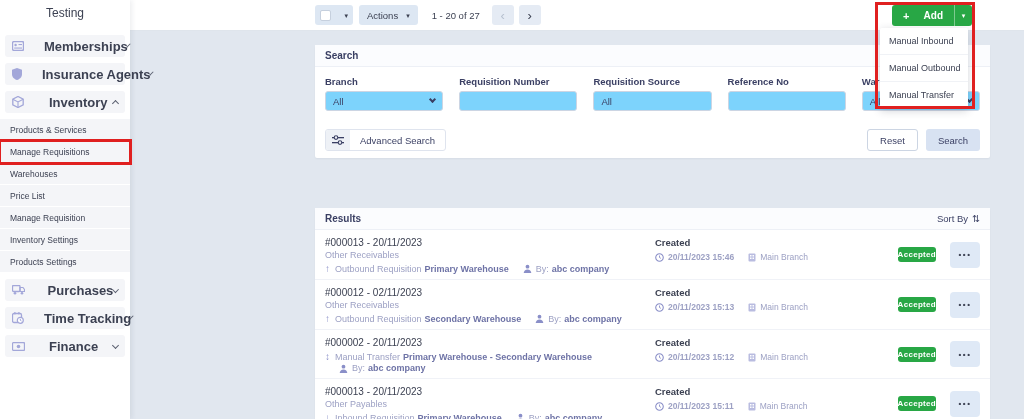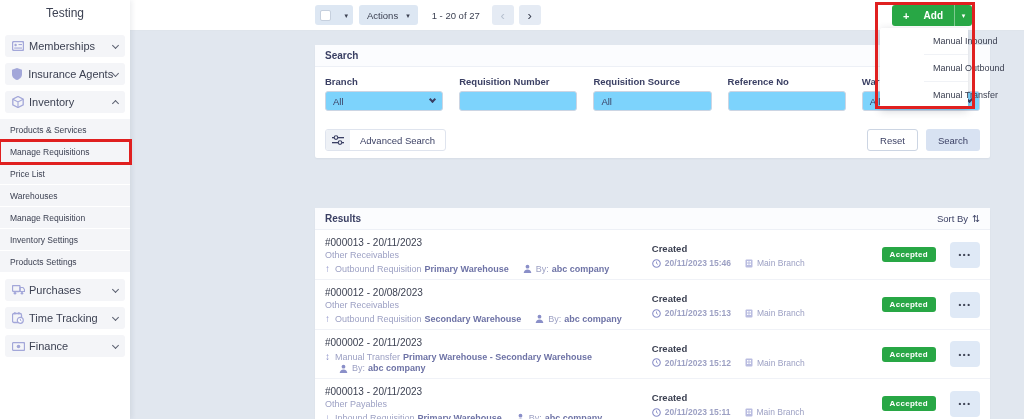--- a/index.html
+++ b/index.html
@@ -7,21 +7,21 @@
   .app { position:relative; width:1024px; height:419px; overflow:hidden; background:#e1e7ef; }
 
   
   .sidebar { position:absolute; left:0; top:0; width:130px; height:100%; background:#fff;
              box-shadow:2px 0 5px rgba(30,40,60,.08); z-index:30; }
   .sidebar-title { height:26px; line-height:26px; text-align:center; font-size:12px; color:#3c4152; }
   .side-nav { padding-top:9px; }
   .side-item { display:flex; align-items:center; height:22px; margin:0 5px 6px; padding:0 7px;
                background:#f4f5f8; border-radius:3px; cursor:pointer; }
   .side-item .sicon { width:17px; display:flex; align-items:center; }
-  .side-item .slbl { flex:1; font-size:11px; font-weight:400; color:#3c4152; white-space:nowrap; }
+  .side-item .slbl { flex:1; font-size:13px; font-weight:700; color:#3c4152; white-space:nowrap;margin-left:20px; }
   .chev { width:5px; height:5px; border-right:1.5px solid #5b6070; border-bottom:1.5px solid #5b6070;
           transform:rotate(45deg); margin-top:-2px; }
   .chev.up { transform:rotate(225deg); margin-top:3px; }
   .sub-list { margin:4px 0 6px; }
   .sub-item { position:relative; display:flex; align-items:center; height:22px; padding-left:10px;
               background:#f4f5f8; border-bottom:1.5px solid #fff; font-size:8.5px; color:#3c4152; cursor:pointer; }
   .sub-item.red-outline { outline:3px solid #e02020; outline-offset:-1px; z-index:2; }
 
   
   .main { position:absolute; left:130px; top:0; right:0; bottom:0; }
@@ -43,21 +43,21 @@
 
   
   .add-btn { position:absolute; right:52px; top:5px; height:21px; display:flex; align-items:stretch;
              background:#28a745; border-radius:3px; color:#fff; z-index:40; cursor:pointer; }
   .add-main { display:flex; align-items:center; padding:0 11px; }
   .add-plus { font-size:11px; font-weight:700; margin-right:14px; }
   .add-lbl { font-size:10px; font-weight:700; }
   .add-caret { width:18px; border-left:1px solid rgba(255,255,255,.4); display:flex;
                align-items:center; justify-content:center; font-size:7px; }
   .add-menu { position:absolute; left:750px; top:28px; width:88px; background:#fff; z-index:38;
-              box-shadow:0 2px 8px rgba(40,50,70,.2); border-radius:2px;padding-left:44px; }
+              box-shadow:0 2px 8px rgba(40,50,70,.2); border-radius:2px; }
   .add-menu-item { padding:8px 9px; font-size:9px; color:#3c4152; border-bottom:1px solid #f0f2f6;
                    white-space:nowrap; cursor:pointer; }
   .red-box-add { position:absolute; left:745px; top:2px; width:100px; height:107px;
                  border:3px solid #e02020; z-index:45; pointer-events:none; }
 
   
   .content { position:absolute; top:31px; left:0; right:0; bottom:0; background:#e1e7ef; overflow:hidden; }
   .card { position:absolute; left:185px; width:675px; background:#fff; border-radius:2px;
           box-shadow:0 1px 2px rgba(20,30,50,.05); }
   .card-header { height:22px; display:flex; align-items:center; justify-content:space-between;
@@ -78,36 +78,36 @@
   .adv-lbl { display:flex; align-items:center; padding:0 10px; font-size:9.5px; color:#3a3f63; }
   .btn-reset { border:1px solid #ccd5e3; background:#fff; height:22px; padding:0 12px; font-size:9.5px;
                color:#3a3f63; border-radius:3px; margin-right:8px; display:flex; align-items:center; cursor:pointer; }
   .btn-search { background:#d8e2f2; height:22px; padding:0 12px; font-size:9.5px; color:#3a3f63;
                 border-radius:3px; display:flex; align-items:center; cursor:pointer; }
   .footer-right { display:flex; }
 
   
   .results-card { top:177px; height:260px; }
   .sortby { display:flex; align-items:center; gap:4px; font-size:9.5px; font-weight:400; color:#3a3f63; cursor:pointer; }
-  .row { display:flex; align-items:center; padding:5px 10px; border-bottom:1px solid #f0f2f7; cursor:pointer; }
+  .row { display:flex; align-items:flex-start; padding:5px 10px; border-bottom:1px solid #f0f2f7; cursor:pointer; }
   .rcol-main { width:330px; }
   .rnum { font-size:10px; color:#3c4152; margin:2px 0 1px; }
   .rcat { font-size:9px; color:#9da1c4; margin:2px 0 1px; }
   .rtype { display:flex; align-items:center; font-size:9px; color:#9da1c4; margin-top:3px; }
   .rtype .dir { color:#8a8fc8; font-weight:700; font-size:10px; margin-right:5px; }
   .rtype b, .by b { color:#6e73a6; font-weight:700; margin-left:3px; }
   .by { display:flex; align-items:center; margin-left:14px; }
   .by .picon { margin-right:4px; display:flex; }
   .rcol-created { width:232px; padding-top:2px; }
   .clabel { font-size:9.5px; font-weight:700; color:#3c4152; margin-bottom:4px; }
   .cline { display:flex; align-items:center; font-size:8.5px; font-weight:700; color:#9da1c4; }
   .cline .micon { margin-right:4px; display:flex; }
   .branch { display:flex; align-items:center; margin-left:14px; font-weight:400; }
   .rcol-right { flex:1; display:flex; align-items:center; justify-content:flex-end; gap:14px; align-self:center; }
-  .badge { background:#28a745; color:#fff; font-size:8px; font-weight:700; padding:3px 8px;
+  .badge { background:#28a745; color:#fff; font-size:8px; font-weight:700; padding:3px 0;
            border-radius:3px; letter-spacing:.3px; }
   .dots-btn { width:30px; height:26px; background:#dfe9f6; border-radius:4px; display:flex;
               align-items:center; justify-content:center; font-size:8px; font-weight:700;
               letter-spacing:1.5px; color:#3c4152; cursor:pointer; }
 </style>
 </head>
 <body>
 
 <div class="app">
 
@@ -151,24 +151,24 @@
       </div>
 
       <div class="sub-list">
         <div class="sub-item">
           <span>Products &amp; Services</span>
         </div>
         <div class="sub-item red-outline">
           <span>Manage Requisitions</span>
         </div>
         <div class="sub-item">
+          <span>Warehouses</span>
+        </div>
+        <div class="sub-item">
           <span>Price List</span>
-        </div>
-        <div class="sub-item">
-          <span>Warehouses</span>
         </div>
         <div class="sub-item">
           <span>Manage Requisition</span>
         </div>
         <div class="sub-item">
           <span>Inventory Settings</span>
         </div>
         <div class="sub-item">
           <span>Products Settings</span>
         </div>
@@ -371,21 +371,21 @@
           <div class="rcol-right">
             <span class="badge">Accepted</span>
             <span class="dots-btn">
                 <span>•••</span>
               </span>
           </div>
         </div>
 
         <div class="row">
           <div class="rcol-main">
-            <div class="rnum">#000012 - 20/08/2023</div>
+            <div class="rnum">#000012 - 02/11/2023</div>
             <div class="rcat">Other Receivables</div>
             <div class="rtype">
               <span class="dir">↑</span>
               <span>Outbound Requisition</span>
               <b>Secondary Warehouse</b>
               <span class="by">
                 <span class="picon">
                     <svg width="9" height="9" viewBox="0 0 10 10">
                       <circle cx="5" cy="3" r="2.1" fill="#8a8fc8"></circle>
                       <path d="M0.8 10 C0.8 7.6 2.7 6 5 6 C7.3 6 9.2 7.6 9.2 10 Z" fill="#8a8fc8"></path>

